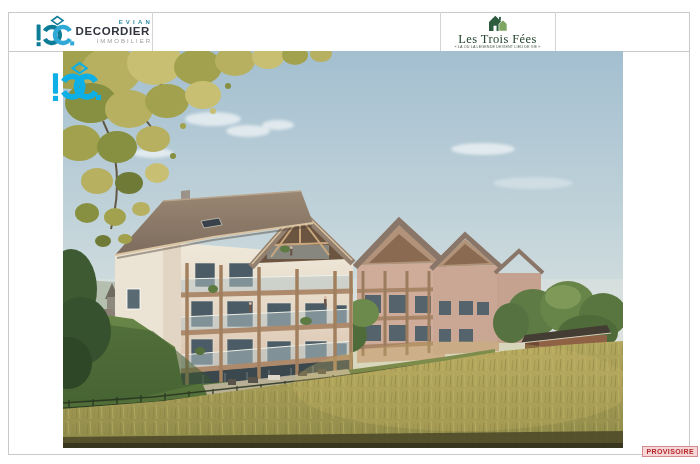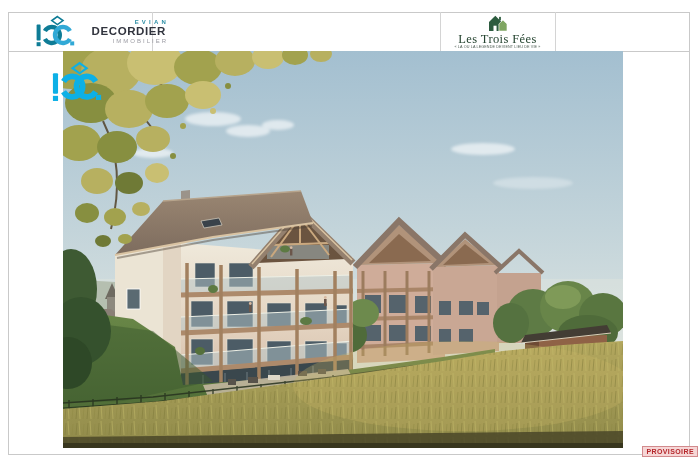--- a/index.html
+++ b/index.html
@@ -7,21 +7,21 @@
         font-family:"Liberation Sans",sans-serif;}
   .frame{position:absolute;left:8px;top:12px;width:682px;height:443px;
          border:1px solid #c9c9c9;box-sizing:border-box;}
   .header-sep{position:absolute;left:8px;top:51px;width:682px;height:1px;background:#c9c9c9;}
   .vdiv{position:absolute;top:12px;height:39px;width:1px;background:#d4d4d4;}
   .vdiv.d1{left:152px}.vdiv.d2{left:440px}.vdiv.d3{left:555px}
 
   
   .brand{position:absolute;left:34px;top:13px;width:116px;height:36px;display:flex;align-items:center;}
   .brand svg{flex:0 0 auto;}
-  .brand-text{display:flex;flex-direction:column;align-items:flex-end;margin-left:20px;width:70px;}
+  .brand-text{display:flex;flex-direction:column;align-items:flex-end;margin-left:4px;width:70px;}
   .brand-region{font-size:6px;letter-spacing:3.2px;color:#2d8fa6;font-weight:bold;margin-right:-3px;}
   .brand-name{font-size:11.5px;font-weight:bold;color:#31343e;letter-spacing:0.6px;line-height:13px;}
   .brand-sector{font-size:6px;letter-spacing:2px;color:#9a9aa2;margin-right:-2px;}
 
   
   .title-box{position:absolute;left:152px;top:15px;width:288px;text-align:center;color:#1b1b1b;}
   .title-main{font-size:17px;font-weight:bold;letter-spacing:.3px;}
   .title-sub{font-size:11px;font-style:italic;margin-top:1px;color:#222;}
 
   

